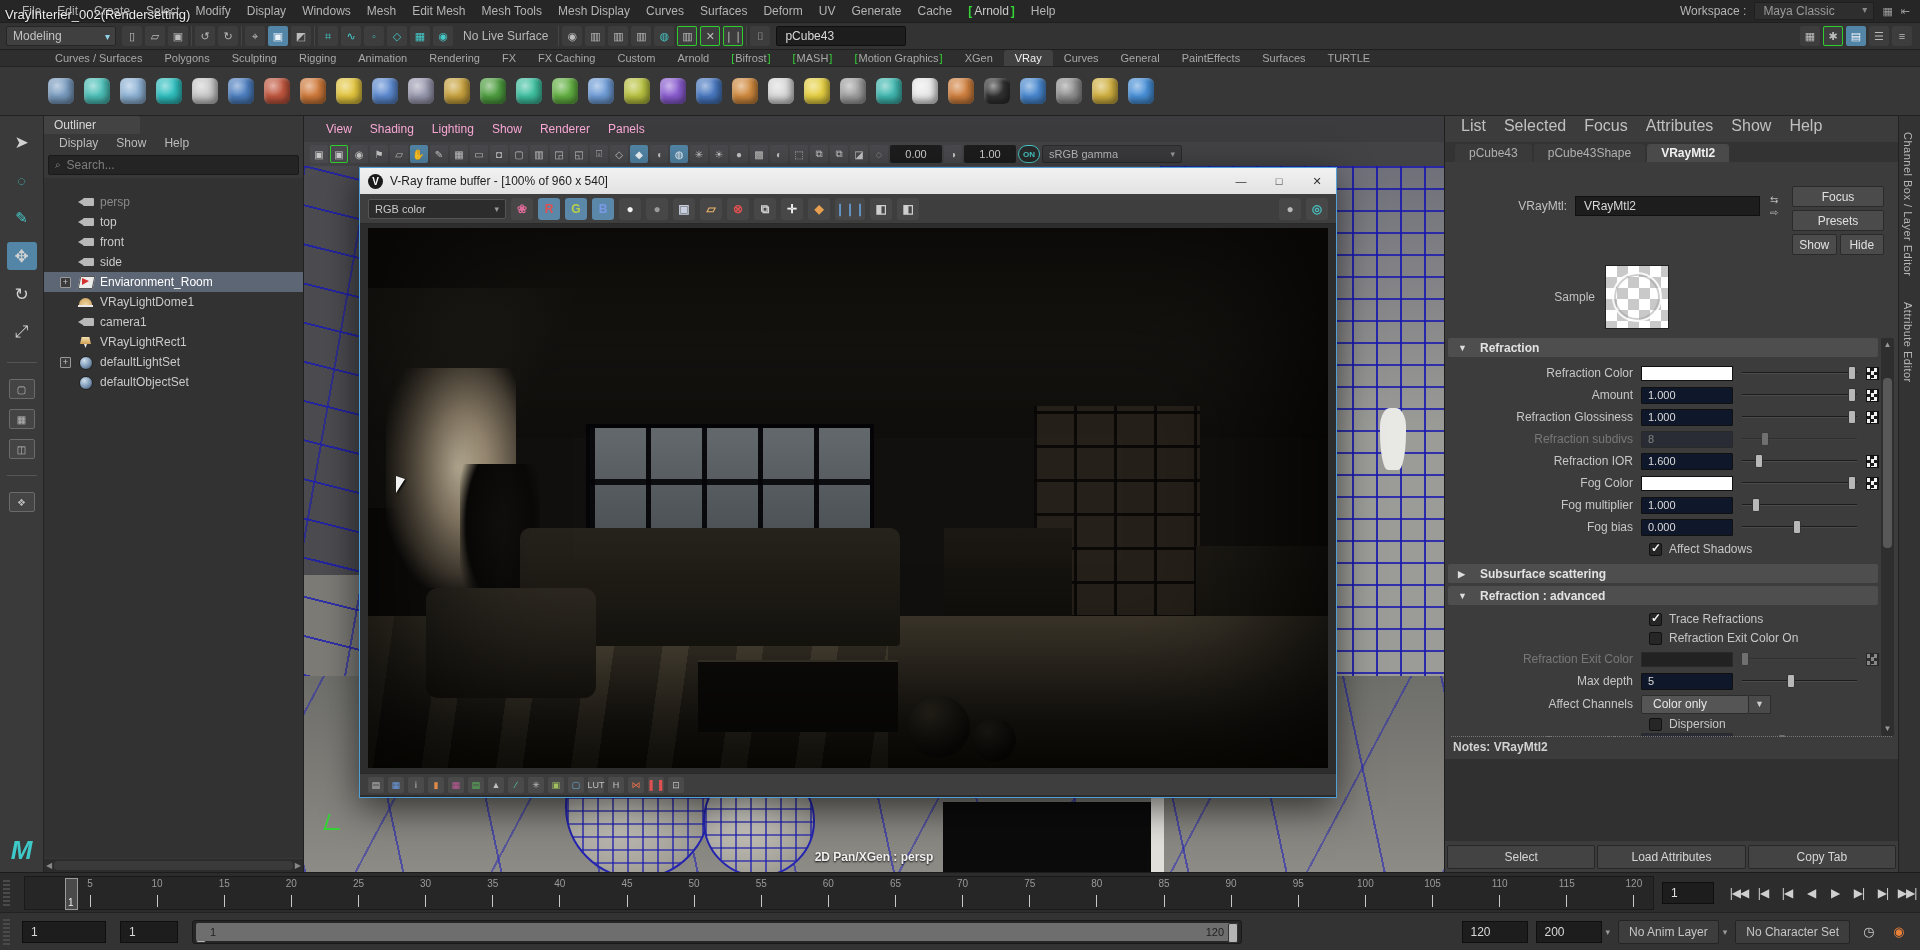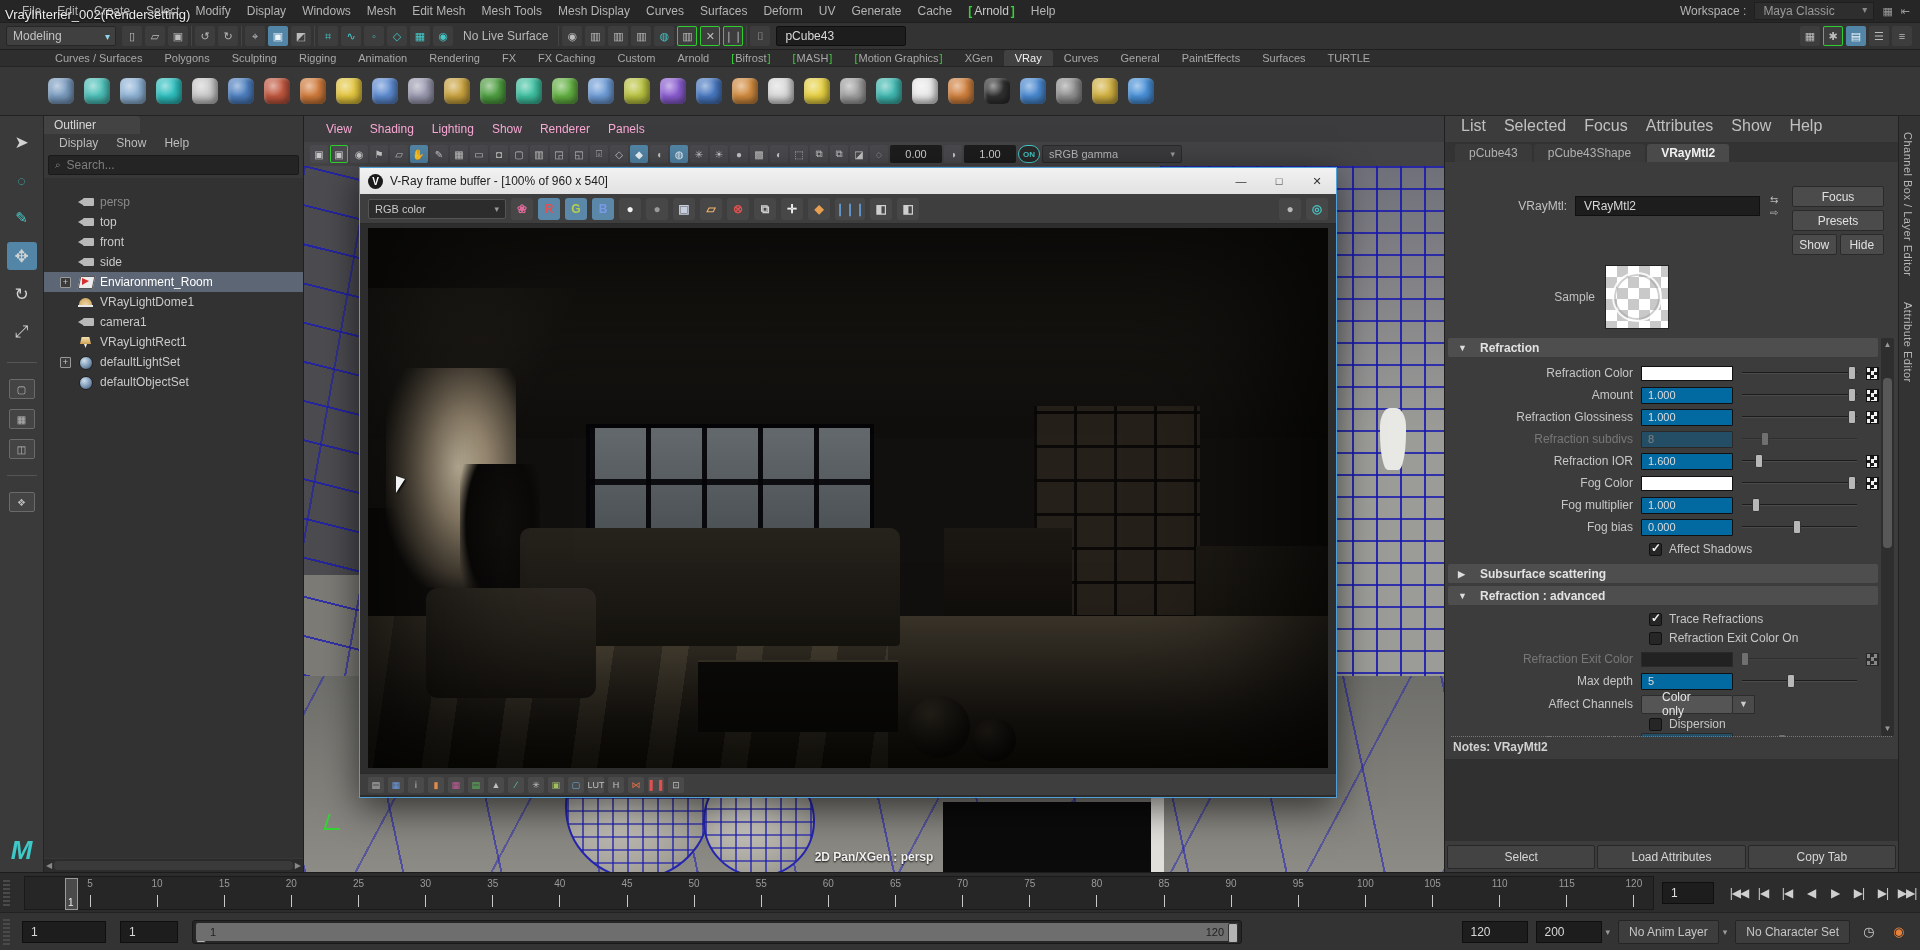--- a/index.html
+++ b/index.html
@@ -185,32 +185,32 @@
   .ae-sample { position:absolute; left:0; top:145px; width:100%; height:72px; display:flex; align-items:center; }
   .ae-sample-label { width:160px; text-align:right; padding-right:10px; color:#c0c0c0; }
   .ae-swatch-big { width:64px; height:64px; border:1px solid #222;
       background:conic-gradient(#c9c9c9 25%, #ffffff 0 50%, #c9c9c9 0 75%, #ffffff 0); background-size:22px 22px; position:relative; }
   .ae-swatch-big::after { content:""; position:absolute; inset:6px; border-radius:50%; border:2px solid rgba(255,255,255,.85); box-shadow:0 0 0 2px rgba(160,160,160,.5) inset; }
   .ae-section { position:absolute; left:3px; right:20px; height:19px; background:#4e4e4e; border-radius:2px; display:flex; align-items:center; gap:10px; padding-left:10px; color:#e2e2e2; font-weight:bold; font-size:12px; }
   .ae-tri { font-size:9px; color:#ddd; width:12px; }
   .attr-row { position:absolute; left:0; height:22px; width:434px; display:flex; align-items:center; }
   .attr-row.dim { opacity:.42; }
   .a-label { width:196px; text-align:right; padding-right:8px; color:#c6c6c6; font-size:12px; white-space:nowrap; }
-  .a-field { width:92px; height:17px; background:#0369a1; border:1px solid #101010; border-radius:1px; color:#dcdcdc; font-size:11px; display:flex; align-items:center; padding:0 6px; }
+  .a-field { width:92px; height:17px; background:#0f172a; border:1px solid #101010; border-radius:1px; color:#dcdcdc; font-size:11px; display:flex; align-items:center; padding:0 6px; }
   .a-swatch { width:92px; height:15px; border:1px solid #111; }
   .a-slider { flex:1; position:relative; height:16px; margin:0 9px; }
   .a-slider .track { position:absolute; left:0; right:0; top:7px; height:2px; background:#1c1c1c; border-bottom:1px solid #4a4a4a; }
   .a-slider .handle { position:absolute; top:1px; width:8px; height:14px; background:#b8b8b8; border-radius:2px; border:1px solid #333; margin-left:-4px; }
   .a-map { width:13px; height:13px; border:1px solid #111;
       background:conic-gradient(#181818 25%, #f0f0f0 0 50%, #181818 0 75%, #f0f0f0 0); background-size:7px 7px; }
   .cb-row { position:absolute; height:18px; display:flex; align-items:center; gap:7px; }
   .cb { width:13px; height:13px; background:#262626; border:1px solid #111; border-radius:2px; position:relative; }
   .cb.checked::after { content:"✓"; position:absolute; left:1px; top:-3px; color:#f0f0f0; font-size:12px; font-weight:bold; }
   .cb-label { font-size:12px; color:#c6c6c6; }
-  .ae-dd { width:92px; height:19px; background:#555; border:1px solid #2c2c2c; border-radius:2px; color:#e6e6e6; font-size:12px; display:flex; align-items:center; padding:0 20px; }
+  .ae-dd { width:108px; height:19px; background:#555; border:1px solid #2c2c2c; border-radius:2px; color:#e6e6e6; font-size:12px; display:flex; align-items:center; padding:0 11px; }
   .ae-dd-arrow { width:22px; height:19px; background:#4a4a4a; border:1px solid #2c2c2c; border-left:none; color:#ccc; font-size:9px; display:flex; align-items:center; justify-content:center; }
   .ae-notes { position:absolute; left:0px; top:620px; width:100%; }
   .ae-notes .nl { font-size:12px; font-weight:bold; color:#d2d2d2; padding:3px 8px; background:#3c3c3c; }
   .ae-notes .ndiv { border-top:1px dotted #777; margin:0 6px; }
   .ae-notes .narea { height:82px; background:#303030; margin-top:2px; }
   .ae-footer { position:absolute; left:0; bottom:3px; width:100%; display:flex; gap:2px; padding:0 2px; }
   .ae-footer .fbtn { flex:1; height:24px; background:#434343; border:1px solid #272727; border-radius:2px; color:#d6d6d6; font-size:12px; display:flex; align-items:center; justify-content:center; }
   .ae-scroll { position:absolute; right:4px; top:222px; width:13px; height:398px; background:#2e2e2e; border-radius:2px; }
   .ae-scroll .up,.ae-scroll .dn { position:absolute; left:0; width:13px; height:14px; color:#999; font-size:8px; text-align:center; line-height:14px;}
   .ae-scroll .up { top:0; } .ae-scroll .dn { bottom:0; }

